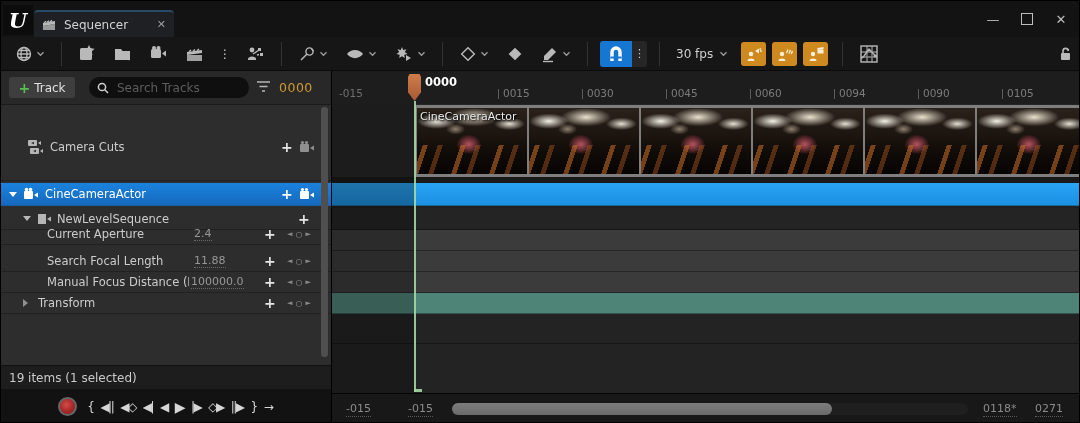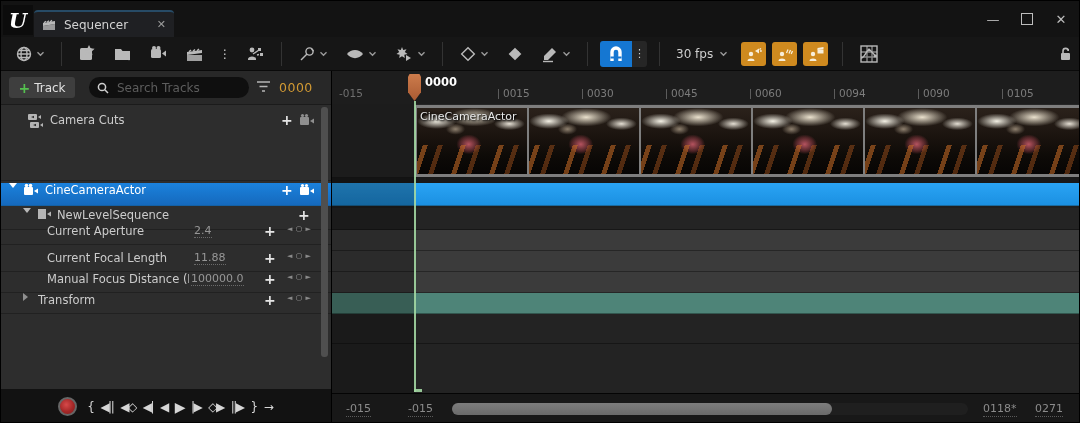--- a/index.html
+++ b/index.html
@@ -40,21 +40,21 @@
   .ol-header{position:absolute;left:0;top:0;width:100%;height:33px;background:#282828;border-bottom:1px solid #1b1b1b;}
   .track-btn{position:absolute;left:8px;top:6px;height:21px;width:66px;background:#3e3e3e;border-radius:3px;
              display:flex;align-items:center;justify-content:center;gap:4px;color:#e0e0e0;font-size:12px;}
   .track-btn .plus{color:#55c04f;font-weight:bold;font-size:14px;}
   .search{position:absolute;left:88px;top:6px;width:160px;height:21px;background:#0f0f0f;border-radius:11px;
           display:flex;align-items:center;padding:0 8px;box-sizing:border-box;gap:6px;}
   .search input{background:transparent;border:none;outline:none;color:#bdbdbd;font-size:12px;width:110px;font-family:inherit;}
   .search input::placeholder{color:#5d5d5d;}
   .time-display{position:absolute;left:278px;top:9px;color:#d29a33;font-size:12.5px;letter-spacing:.5px;}
   .filter-ic{position:absolute;left:255px;top:9px;}
-  .row{position:absolute;left:0;width:330px;display:flex;box-sizing:border-box;border-bottom:1px solid rgba(0,0,0,.25);}
+  .row{position:absolute;left:0;width:330px;display:flex;align-items:center;box-sizing:border-box;border-bottom:1px solid rgba(0,0,0,.25);}
   .row .lbl{font-size:11.5px;color:#cccccc;white-space:nowrap;overflow:hidden;}
   .row .val{color:#979797;border-bottom:1px dotted #6a6a6a;font-size:11px;margin-left:auto;}
   .row .plus{color:#e6e6e6;font-weight:bold;font-size:14px;line-height:1;}
   .keynav{display:flex;align-items:center;gap:3px;color:#8a8a8a;font-size:7px;width:34px;justify-content:center;}
   .keynav .dot{font-size:8px;color:#9a9a9a;}
   .arrow-down{width:0;height:0;border-left:4px solid transparent;border-right:4px solid transparent;border-top:5px solid #b8b8b8;}
   .arrow-right{width:0;height:0;border-top:4px solid transparent;border-bottom:4px solid transparent;border-left:5px solid #8f8f8f;}
   .vscroll{position:absolute;right:3px;top:36px;width:7px;height:250px;background:#4f4f4f;border-radius:3px;}
   .status-strip{position:absolute;left:0;top:294px;width:330px;height:24px;background:#1d1d1d;border-top:1px solid #121212;
                 display:flex;align-items:center;padding-left:8px;box-sizing:border-box;color:#cacaca;font-size:12px;}
@@ -369,21 +369,21 @@
       <span class="val" style="position:absolute;left:193px;">2.4</span>
       <span class="plus" style="position:absolute;left:263px;">+</span>
       <span class="keynav" style="position:absolute;left:281px;">
           <span>◄</span>
           <span class="dot">○</span>
           <span>►</span>
         </span>
     </div>
 
     <div class="row" style="top:180px;height:21px;">
-      <span class="lbl" style="margin-left:46px;">Current Focal Length</span>
+      <span class="lbl" style="margin-left:46px;">Search Focal Length</span>
       <span class="val" style="position:absolute;left:193px;">11.88</span>
       <span class="plus" style="position:absolute;left:263px;">+</span>
       <span class="keynav" style="position:absolute;left:281px;">
           <span>◄</span>
           <span class="dot">○</span>
           <span>►</span>
         </span>
     </div>
 
     <div class="row" style="top:201px;height:21px;">
@@ -403,20 +403,23 @@
       <span class="plus" style="position:absolute;left:263px;">+</span>
       <span class="keynav" style="position:absolute;left:281px;">
           <span>◄</span>
           <span class="dot">○</span>
           <span>►</span>
         </span>
     </div>
 
     <div class="vscroll"></div>
 
+    <div class="status-strip">
+      <span>19 items (1 selected)</span>
+    </div>
 
     <div class="transport">
       <div class="rec"></div>
       <span class="tr-ic">{</span>
       <span class="tr-ic">◀||</span>
       <span class="tr-ic">◀◇</span>
       <span class="tr-ic">◀|</span>
       <span class="tr-ic">◀</span>
       <span class="tr-ic" style="font-size:14px;">▶</span>
       <span class="tr-ic">|▶</span>

